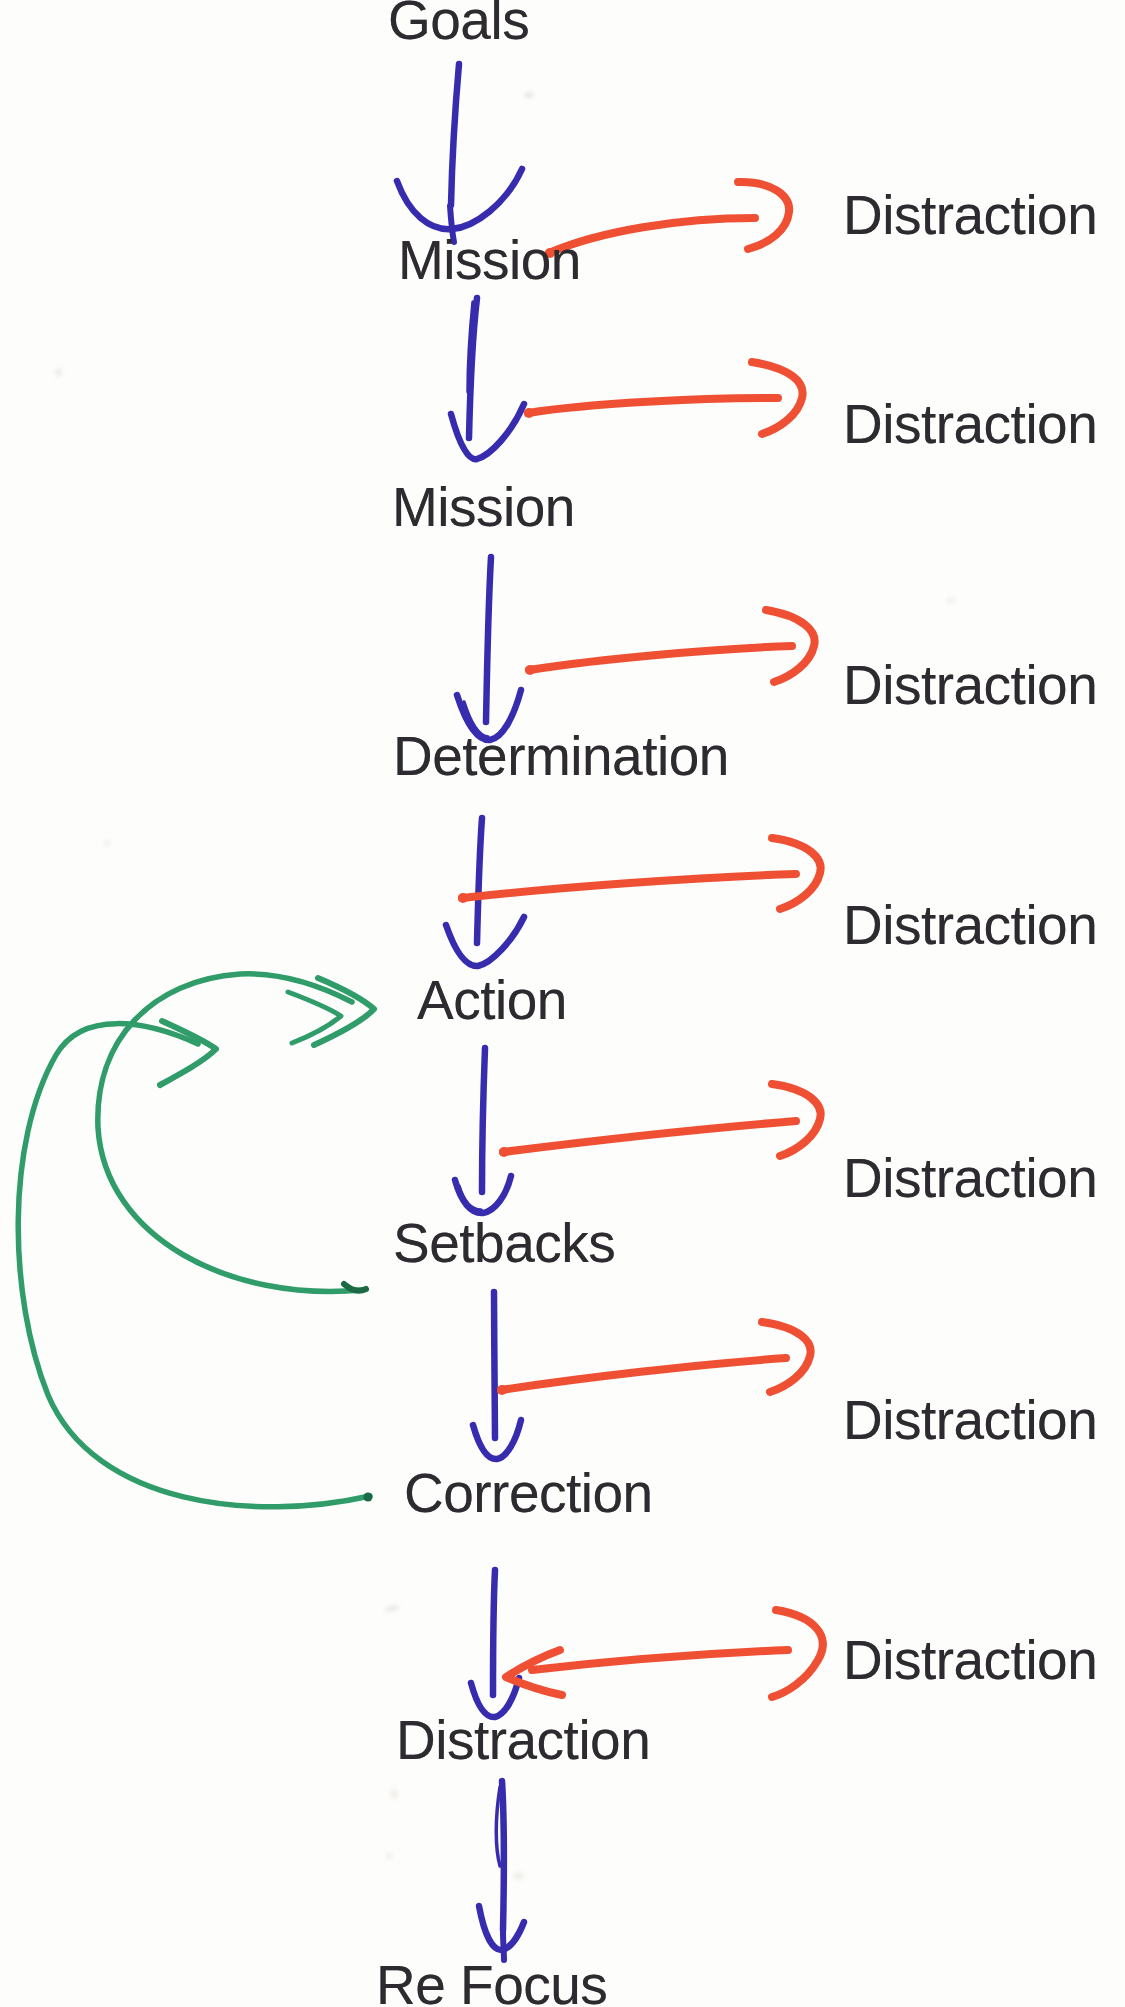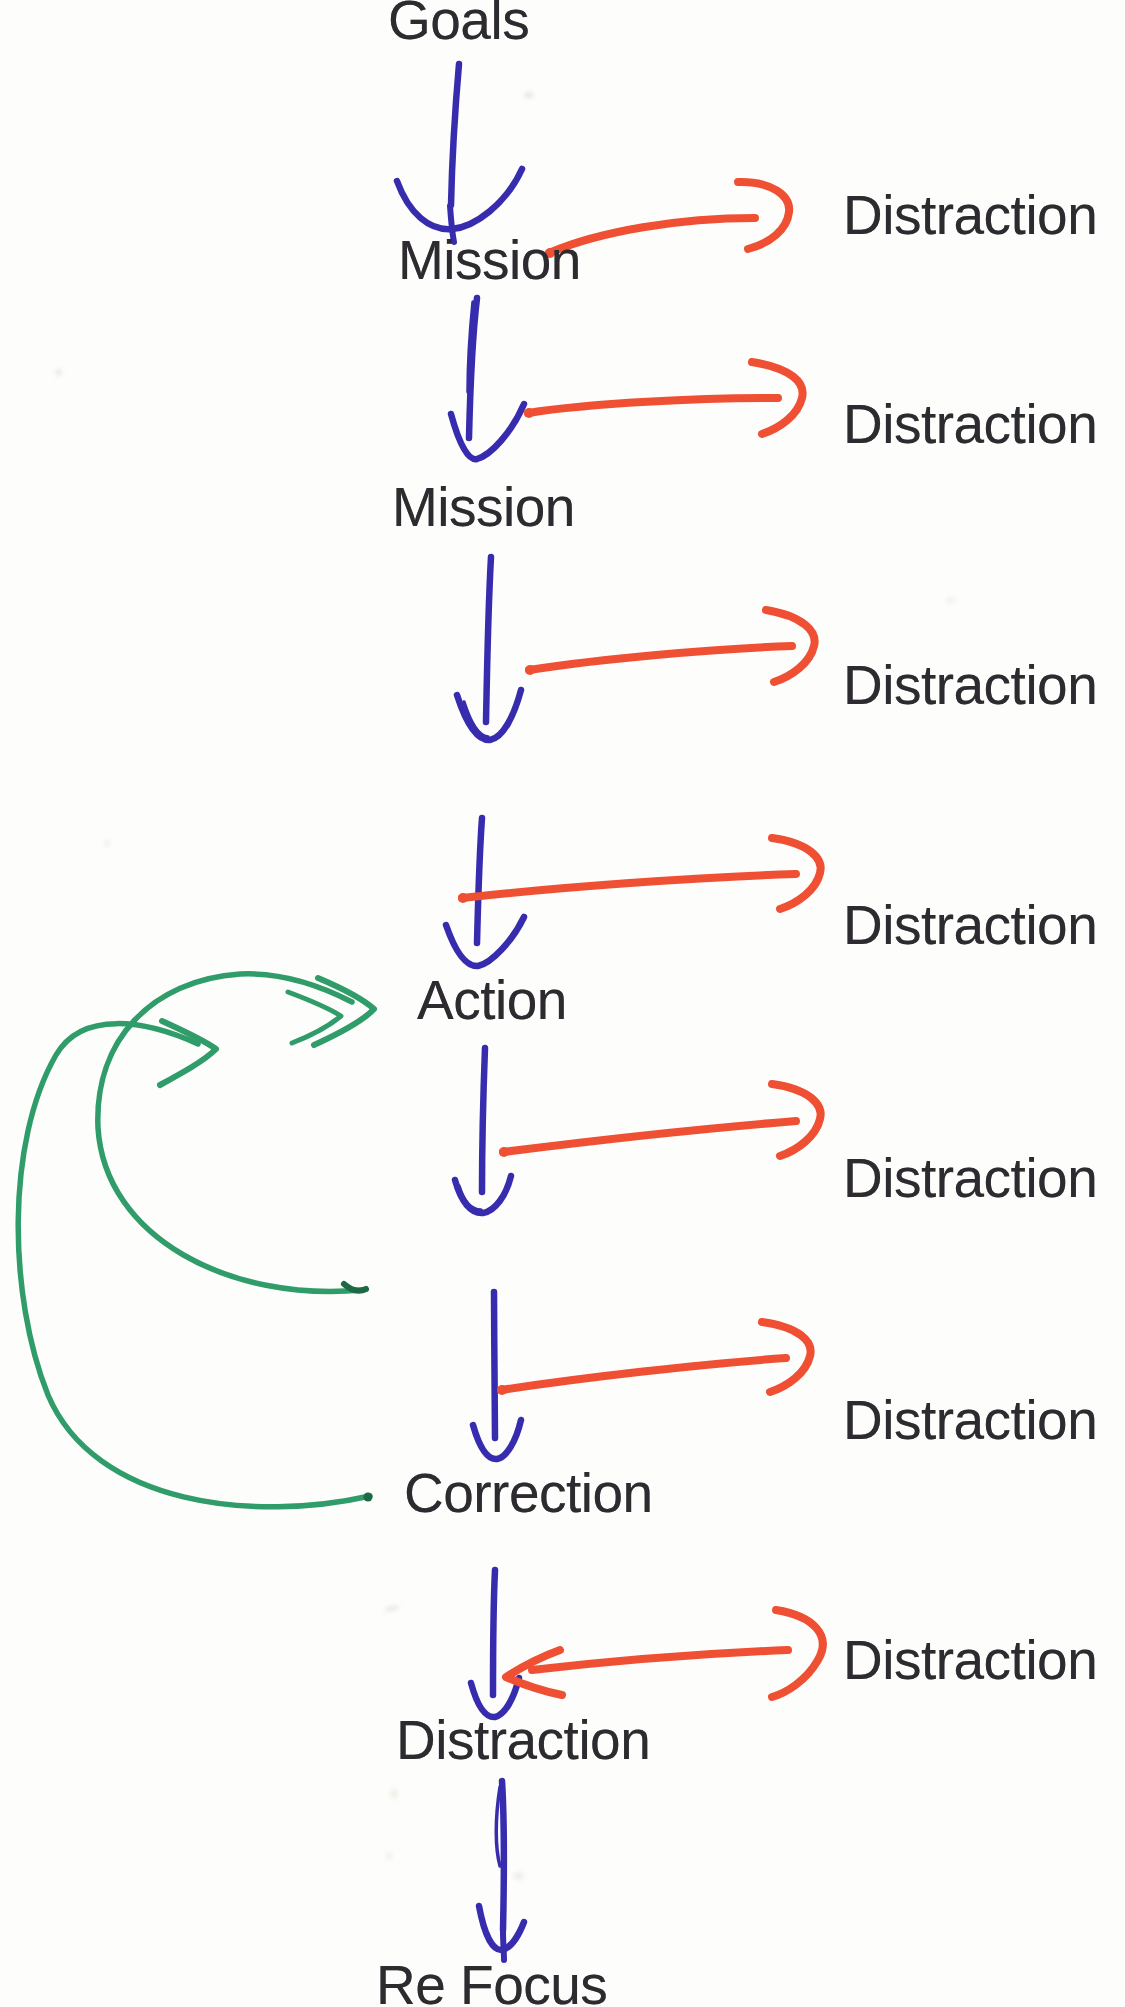--- a/index.html
+++ b/index.html
@@ -128,21 +128,23 @@
     <g>
       <path class="ink-red" stroke-width="8" d="M532,1670 C620,1660 716,1653 788,1650"></path>
       <path class="ink-red" stroke-width="8" d="M560,1650 C538,1658 520,1668 506,1677 C522,1684 542,1691 562,1695"></path>
       <path class="ink-red" stroke-width="8" d="M776,1610 C814,1616 832,1636 818,1660 C806,1681 786,1693 772,1697"></path>
     </g>
   </svg>
 
   <div class="label" style="left:388px;top:-7px;">Goals</div>
   <div class="label" style="left:398px;top:233px;text-align:center;">Mission</div>
   <div class="label" style="left:392px;top:480px;">Mission</div>
+  <div class="label" style="left:393px;top:729px;">Determination</div>
   <div class="label" style="left:392px;top:973px;margin-left:25px;">Action</div>
+  <div class="label" style="left:393px;top:1216px;">Setbacks</div>
   <div class="label" style="left:390px;top:1466px;margin-left:14px;">Correction</div>
   <div class="label" style="left:396px;top:1713px;">Distraction</div>
   <div class="label" style="left:376px;top:1958px;">Re Focus</div>
 
   <div class="label" style="left:843px;top:188px;">Distraction</div>
   <div class="label" style="left:843px;top:397px;">Distraction</div>
   <div class="label" style="left:843px;top:658px;">Distraction</div>
   <div class="label" style="left:843px;top:898px;">Distraction</div>
   <div class="label" style="left:843px;top:1151px;">Distraction</div>
   <div class="label" style="left:843px;top:1393px;">Distraction</div>

